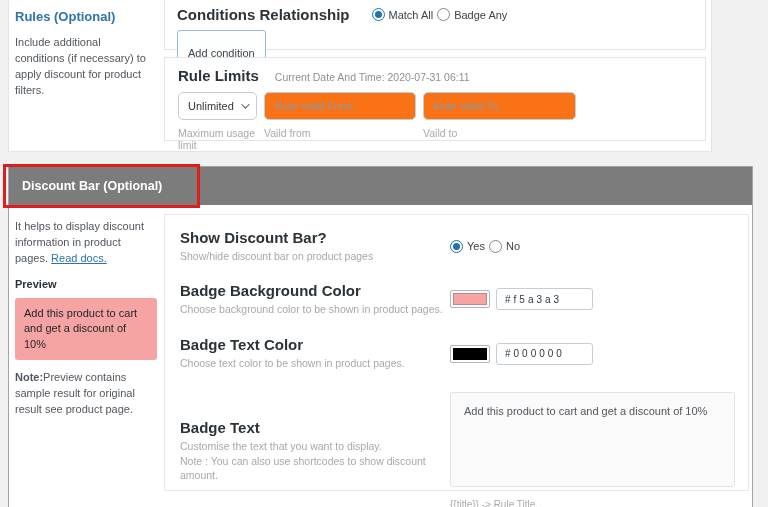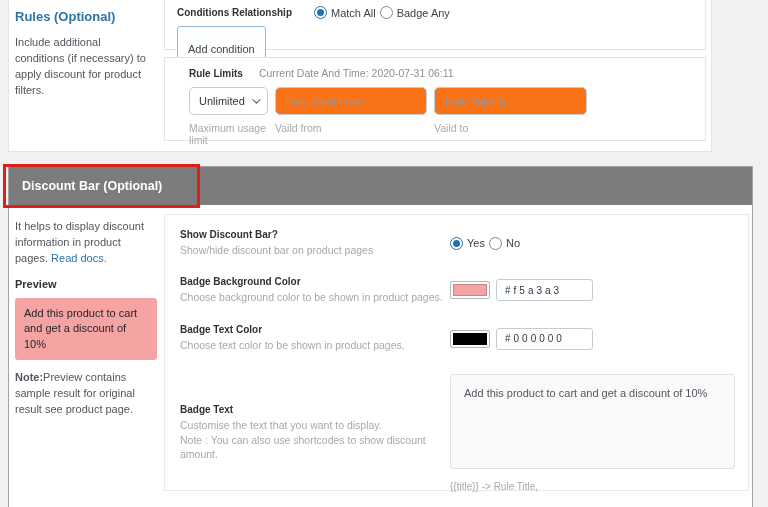--- a/index.html
+++ b/index.html
@@ -20,41 +20,41 @@
   .left-col { width:152px; padding:6px 8px 0 6px; flex:none; }
   .section-title { font-size:13px; font-weight:bold; color:#2e74a8; margin:3px 0 11px; }
   .left-col p, .d-left p { font-size:11px; line-height:1.45; color:#50575e; }
   .right-col { position:relative; flex:1; }
   .panel {
     position:absolute; left:3px; right:5px;
     background:#fff; border:1px solid #e2e4e7;
   }
   .panel-a { top:-2px; height:52px; padding:8px 12px; border-top:none; }
   .cond-row { display:flex; align-items:center; }
-  .bold-lbl { font-size:10px; font-weight:bold; color:#2c3338; }
+  .bold-lbl { font-size:15px; font-weight:bold; color:#2c3338; }
   .radio-group { display:flex; align-items:center; margin-left:22px; }
   .radio-opt { display:flex; align-items:center; cursor:pointer; margin-right:4px; }
   .radio {
     width:13px; height:13px; border:1px solid #7e8993; border-radius:50%;
     background:#fff; position:relative; flex:none;
   }
   .radio.checked { border-color:#2271b1; }
   .radio.checked::after {
     content:""; position:absolute; left:2px; top:2px; right:2px; bottom:2px;
     border-radius:50%; background:#2271b1;
   }
   .radio-txt { font-size:11px; color:#3c434a; margin-left:4px; }
   .btn-secondary {
     margin-top:7px; display:inline-block;
     font-size:11px; color:#40464d; background:#fdfefe;
     border:1px solid #94bad6; border-radius:3px;
     padding:16px 10px; cursor:pointer;
     font-family:"Liberation Sans", sans-serif;
   }
-  .panel-b { top:57px; height:84px; padding:9px 24px; }
+  .panel-b { top:57px; height:84px; padding:9px 13px; }
   .limits-title-row { display:flex; align-items:baseline; }
   .muted { color:#8c8f94; font-size:10.5px; }
   .limits-time { margin-left:16px; }
   .limits-controls { display:flex; margin-top:8px; }
   .select-box {
     width:79px; height:28px; border:1px solid #c3cdd6; border-radius:5px;
     display:flex; align-items:center; justify-content:space-between;
     padding:0 9px; font-size:11px; color:#32373c; background:#fff; cursor:pointer;
     margin-right:7px;
   }
@@ -81,21 +81,21 @@
   .bar {
     height:38px; background:#7c7c7c; display:flex; align-items:center; padding-left:13px;
   }
   .bar-title { color:#fff; font-weight:bold; font-size:12.5px; }
   .red-box {
     position:absolute; left:-6px; top:-3px; width:197px; height:44px;
     border:3px solid #df1d1d; z-index:6; pointer-events:none;
   }
   .discount-body { position:relative; height:296px; }
   .d-left { width:152px; padding:14px 8px 0 6px; }
-  .link { color:#2e74a8; cursor:pointer; }
+  .link { color:#2e74a8; text-decoration:underline; cursor:pointer; }
   .preview-lbl { font-size:11px; font-weight:bold; color:#2c3338; margin-top:11px; }
   .badge-preview {
     margin-top:8px; border-radius:3px; padding:8px 9px;
     font-size:11px; line-height:1.4; color:#1d2327; width:142px;
   }
   .note-p { margin-top:10px; }
   .d-panel {
     position:absolute; left:155px; top:9px; width:585px; height:277px;
     border:1px solid #e7e9ec; background:#fff; padding-left:15px;
   }

